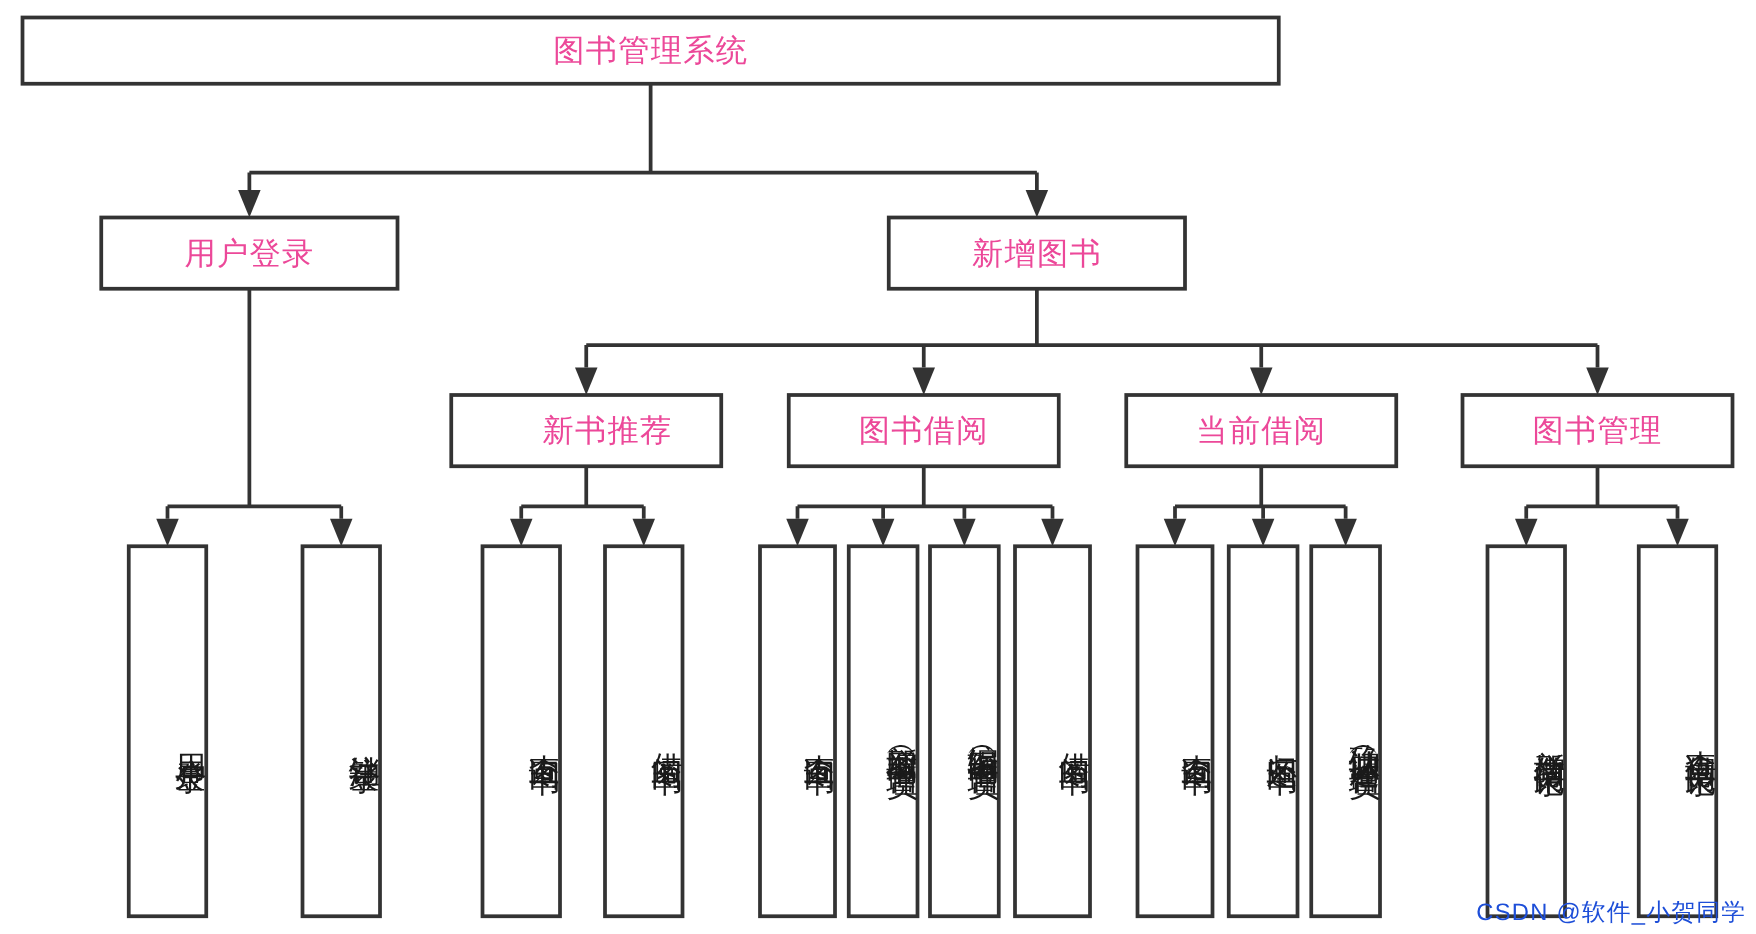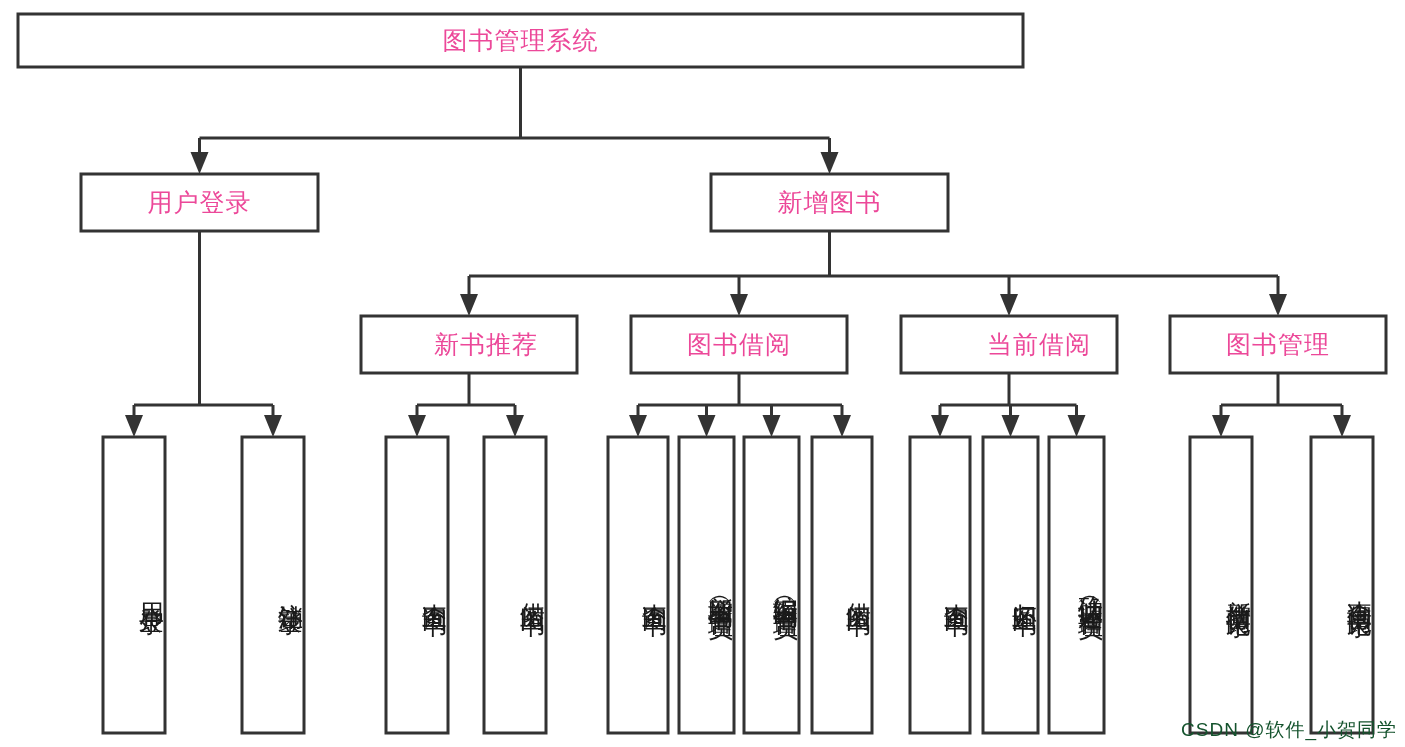--- a/index.html
+++ b/index.html
@@ -62,21 +62,21 @@
     color: #ec4899;
     letter-spacing: 1px;
     pointer-events: none;
     white-space: nowrap;
   }
   .watermark {
     position: absolute;
     right: 8px;
     bottom: 4px;
     font-size: 19px;
-    color: #14532d;
+    color: #1d4ed8;
     letter-spacing: 1px;
     font-family: "Liberation Sans", "DejaVu Sans", sans-serif;
     pointer-events: none;
   }
 </style>
 </head>
 <body>
 
 <div id="canvas">
 
@@ -158,21 +158,21 @@
         <rect x="1311" y="437" width="62" height="296" class="node-box"></rect>
       </g>
   </svg>
 
   <div id="labels">
       <div class="hlabel-wrap" style="left: 18px; top: 14px; width: 1005px; height: 53px;">图书管理系统</div>
       <div class="hlabel-wrap" style="left: 81px; top: 174px; width: 237px; height: 57px;">用户登录</div>
       <div class="hlabel-wrap" style="left: 711px; top: 174px; width: 237px; height: 57px;">新增图书</div>
       <div class="hlabel-wrap" style="left: 361px; top: 316px; width: 216px; height: 57px; margin-left: 17px;">新书推荐</div>
       <div class="hlabel-wrap" style="left: 631px; top: 316px; width: 216px; height: 57px; font-family: Liberation Mono, monospace;">图书借阅</div>
-      <div class="hlabel-wrap" style="left: 901px; top: 316px; width: 216px; height: 57px; padding-left: 30px;">当前借阅</div>
+      <div class="hlabel-wrap" style="left: 901px; top: 316px; width: 216px; height: 57px;">当前借阅</div>
       <div class="hlabel-wrap" style="left: 1170px; top: 316px; width: 216px; height: 57px;">图书管理</div>
       <div class="vlabel-wrap" style="left: 103px; top: 437px; width: 62px; height: 296px; padding-top: 8px; box-sizing: border-box;">用户登录</div>
       <div class="vlabel-wrap" style="left: 242px; top: 437px; width: 62px; height: 296px; padding-top: 8px; box-sizing: border-box;">注销登录</div>
       <div class="vlabel-wrap" style="left: 386px; top: 437px; width: 62px; height: 296px; padding-top: 8px; box-sizing: border-box;">查询图书</div>
       <div class="vlabel-wrap" style="left: 484px; top: 437px; width: 62px; height: 296px; padding-top: 8px; box-sizing: border-box;">借阅图书</div>
       <div class="vlabel-wrap" style="left: 608px; top: 437px; width: 60px; height: 296px; padding-top: 8px; box-sizing: border-box;">查询图书</div>
       <div class="vlabel-wrap" style="left: 679px; top: 437px; width: 55px; height: 296px; padding-top: 8px; box-sizing: border-box;">新增图书（管理员）</div>
       <div class="vlabel-wrap" style="left: 744px; top: 437px; width: 55px; height: 296px; padding-top: 8px; box-sizing: border-box;">编辑图书（管理员）</div>
       <div class="vlabel-wrap" style="left: 812px; top: 437px; width: 60px; height: 296px; padding-top: 8px; box-sizing: border-box;">借阅图书</div>
       <div class="vlabel-wrap" style="left: 910px; top: 437px; width: 60px; height: 296px; padding-top: 8px; box-sizing: border-box;">查询图书</div>

